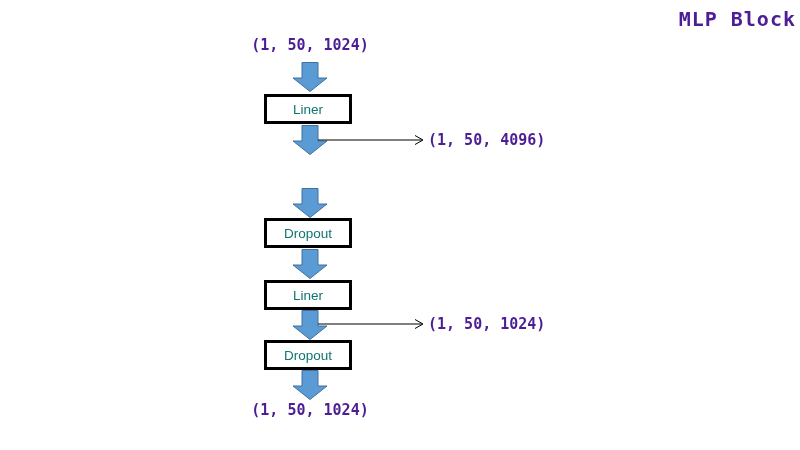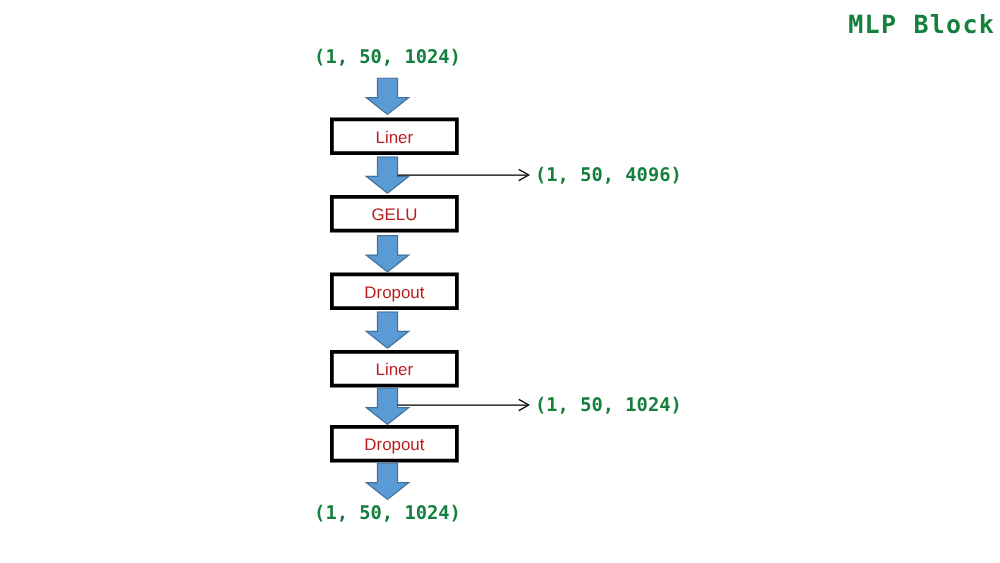--- a/index.html
+++ b/index.html
@@ -1,32 +1,32 @@
 <!DOCTYPE html>
 <html style="--arrow-fill: #5b9bd5; --arrow-border: #41719c; --watermark-color: #c9c9c9;"><head>
 <meta charset="utf-8">
 <style>
   html,body { margin:0; padding:0; background:#fff; }
   .canvas {
     position:relative; width:800px; height:450px; background:#ffffff;
     font-family:"Liberation Sans", sans-serif; overflow:hidden;
   }
-  .mono { font-family:"DejaVu Sans Mono", monospace; font-weight:bold; color:#15803d; }
+  .mono { font-family:"DejaVu Sans Mono", monospace; font-weight:bold; color:#4c1d95; }
   .page-title {
     position:absolute; top:7px; right:4px; font-size:20px; letter-spacing:1px;
   }
   .shape-label {
     position:absolute; left:190px; width:240px; text-align:center;
     font-size:15px; line-height:18px;
   }
   .node {
-    position:absolute; left:264px; width:103px; height:30px;
+    position:absolute; left:264px; width:88px; height:30px;
     border:3px solid #000; background:#fff; box-sizing:border-box;
     display:flex; align-items:center; justify-content:center;
-    font-size:13.5px; color:#b91c1c;
+    font-size:13.5px; color:#0f766e;
   }
   .darrow { position:absolute; left:290px; width:40px; height:30px; }
   .darrow polygon { fill:var(--arrow-fill,#5b9bd5); stroke:var(--arrow-border,#41719c); stroke-width:1; }
   .ann-arrow { position:absolute; left:318px; width:108px; height:12px; }
   .ann-arrow line, .ann-arrow path { stroke:#000; stroke-width:1; fill:none; }
   .ann-text { position:absolute; left:428px; font-size:15px; line-height:18px; }
   .watermark {
     position:absolute; left:609px; top:418px;
     color:var(--watermark-color,#c9c9c9); font-size:17px;
   }
@@ -51,23 +51,20 @@
   <svg class="darrow" style="top:125px;" viewBox="0 0 40 30">
     <polygon points="12,0.5 28,0.5 28,16 37,16 20,29.5 3,16 12,16"></polygon>
   </svg>
 
   <svg class="ann-arrow" style="top:134px;" viewBox="0 0 108 12">
     <line x1="0" y1="6" x2="104" y2="6"></line>
     <path d="M97,1.5 L105,6 L97,10.5"></path>
   </svg>
   <div class="mono ann-text" style="top:131px;">(1, 50, 4096)</div>
 
-  <div class="node" style="top:156px;">
-    <span>GELU</span>
-  </div>
 
   <svg class="darrow" style="top:188px;" viewBox="0 0 40 30">
     <polygon points="12,0.5 28,0.5 28,16 37,16 20,29.5 3,16 12,16"></polygon>
   </svg>
 
   <div class="node" style="top:218px;">
     <span>Dropout</span>
   </div>
 
   <svg class="darrow" style="top:249px;" viewBox="0 0 40 30">

